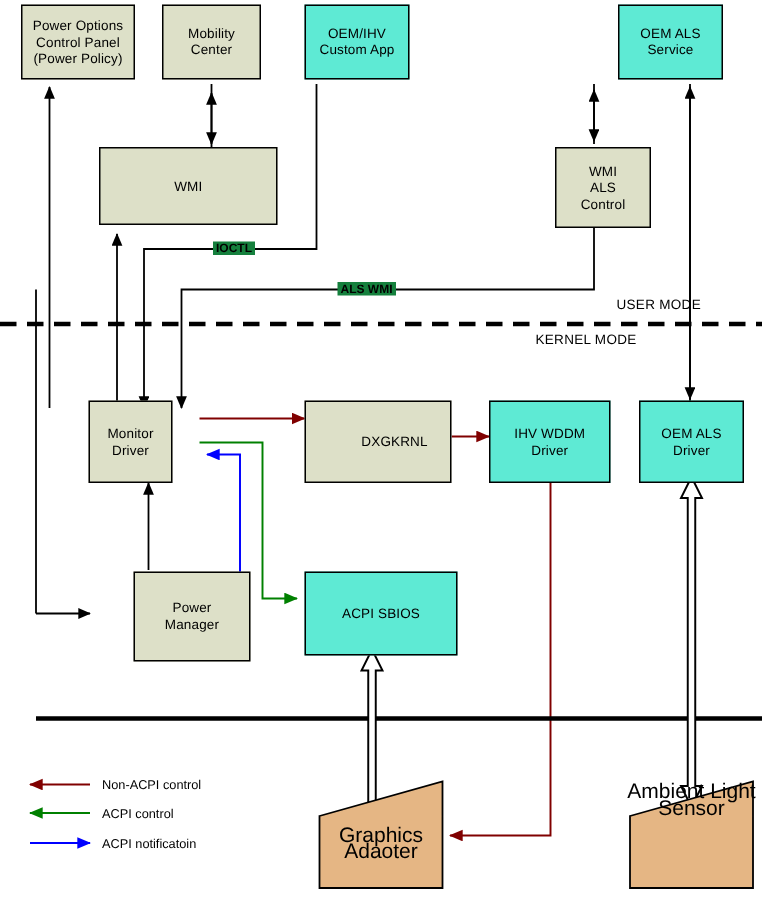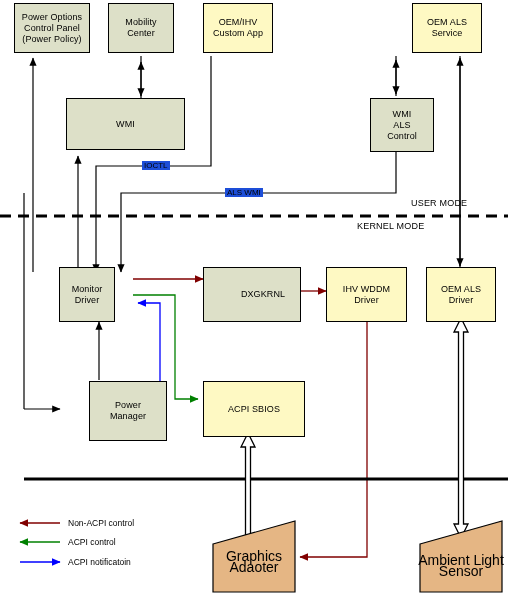--- a/index.html
+++ b/index.html
@@ -20,26 +20,26 @@
     box-sizing:border-box;
     display:flex;align-items:center;justify-content:center;
     text-align:center;
     font-size:9px;
     line-height:11px;
     color:#000000;
     letter-spacing:.1px;
     padding:1px 2px;
   }
   .node.green{background:#dde0c8;}
-  .node.tan{background:#fef9c3;}
+  .node.tan{background:#5eead4;}
   .node span{display:block;width:100%;}
   .edge-label{
     position:absolute;z-index:4;
-    font-size:8px;color:#000;background:#1d4ed8;
-    padding:0 2px;white-space:nowrap;line-height:9px;
+    font-size:8px;color:#000;background:#15803d;
+    padding:0 2px;white-space:nowrap;line-height:9px;font-weight:bold;
   }
   .mode-label{
     position:absolute;z-index:4;
     font-size:9px;color:#000;white-space:nowrap;line-height:10px;
     letter-spacing:.2px;
   }
   .legend-item{
     position:absolute;z-index:4;
     font-size:8.5px;color:#000;white-space:nowrap;line-height:10px;
   }
@@ -178,21 +178,21 @@
   <div class="node green" style="left:48px;top:381px;width:78px;height:60px;margin-left:41px;">
     <span>Power<br>Manager</span>
   </div>
 
   <div class="node tan" style="left:203px;top:381px;width:102px;height:56px;">
     <span>ACPI SBIOS</span>
   </div>
 
   <div class="hw-label" style="left:213px;top:551px;width:82px;">Graphics<br>Adaoter</div>
 
-  <div class="hw-label" style="left:418px;top:555px;width:86px;">Ambient Light<br>Sensor</div>
+  <div class="hw-label" style="left:418px;top:522px;width:86px;">Ambient Light<br>Sensor</div>
 
   <div class="edge-label" style="left:142px;top:161px;">IOCTL</div>
 
   <div class="edge-label" style="left:225px;top:188px;">ALS WMI</div>
 
   <div class="mode-label" style="left:363px;top:198px;padding-left:48px;">USER MODE</div>
 
   <div class="mode-label" style="left:357px;top:221px;">KERNEL MODE</div>
 
   <div class="legend-item" style="left:68px;top:518px;">Non-ACPI control</div>

